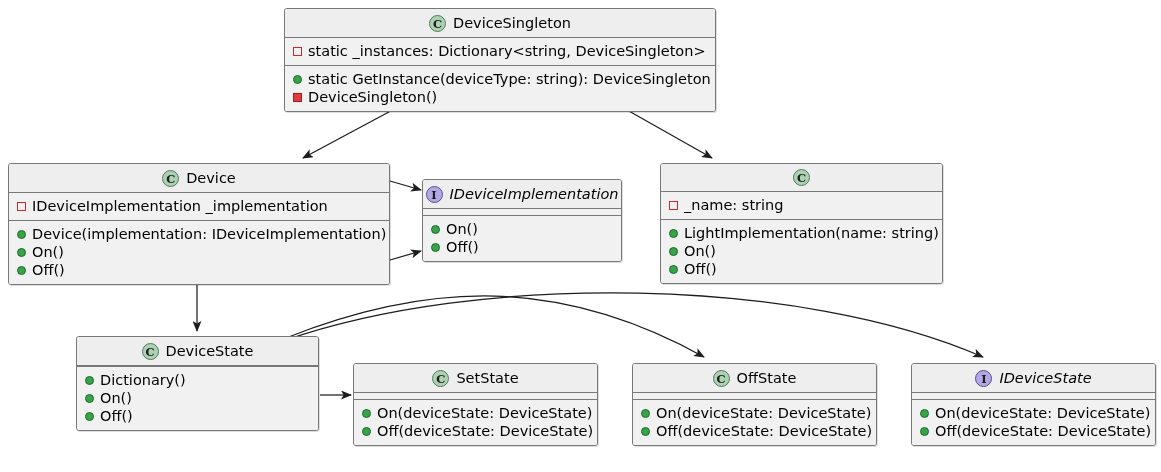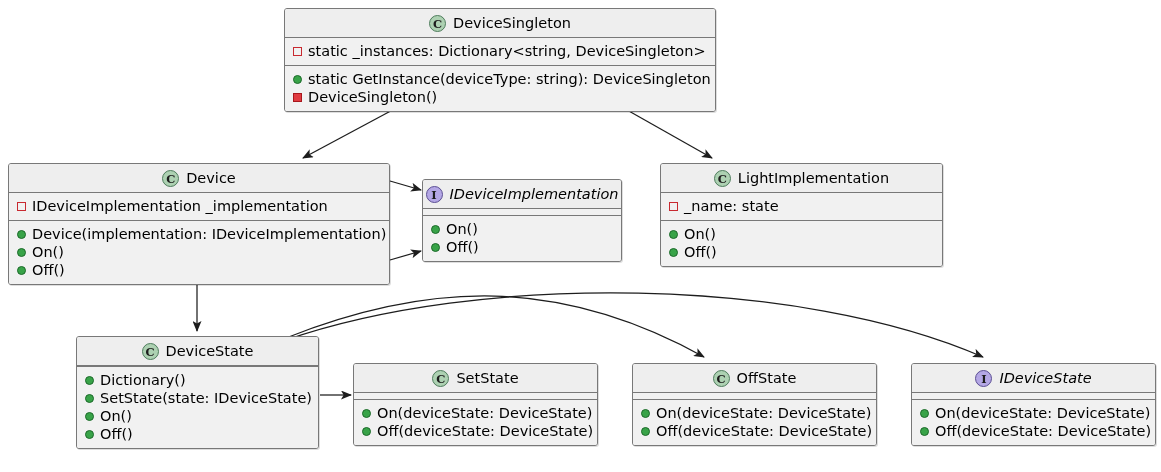--- a/index.html
+++ b/index.html
@@ -237,31 +237,34 @@
       <div class="uml-row">
         <span class="vis pub-method"></span>
         <span>Off()</span>
       </div>
     </div>
   </div>
 
   <div class="uml-box" style="left:660px; top:163px; width:283px;">
     <div class="uml-header">
       <span class="icon-class">C</span>
-      <span class="uml-title">LightImplementation</span>
     </div>
     <div class="uml-sep"></div>
     <div class="uml-section">
       <div class="uml-row">
         <span class="vis priv-field"></span>
-        <span>_name: state</span>
-      </div>
-    </div>
-    <div class="uml-sep"></div>
-    <div class="uml-section">
+        <span>_name: string</span>
+      </div>
+    </div>
+    <div class="uml-sep"></div>
+    <div class="uml-section">
+      <div class="uml-row">
+        <span class="vis pub-method"></span>
+        <span>LightImplementation(name: string)</span>
+      </div>
       <div class="uml-row">
         <span class="vis pub-method"></span>
         <span>On()</span>
       </div>
       <div class="uml-row">
         <span class="vis pub-method"></span>
         <span>Off()</span>
       </div>
     </div>
   </div>
@@ -270,24 +273,20 @@
     <div class="uml-header">
       <span class="icon-class">C</span>
       <span class="uml-title">DeviceState</span>
     </div>
     <div class="uml-sep"></div>
     <div class="uml-sep"></div>
     <div class="uml-section">
       <div class="uml-row">
         <span class="vis pub-method"></span>
         <span>Dictionary()</span>
-      </div>
-      <div class="uml-row">
-        <span class="vis pub-method"></span>
-        <span>SetState(state: IDeviceState)</span>
       </div>
       <div class="uml-row">
         <span class="vis pub-method"></span>
         <span>On()</span>
       </div>
       <div class="uml-row">
         <span class="vis pub-method"></span>
         <span>Off()</span>
       </div>
     </div>

